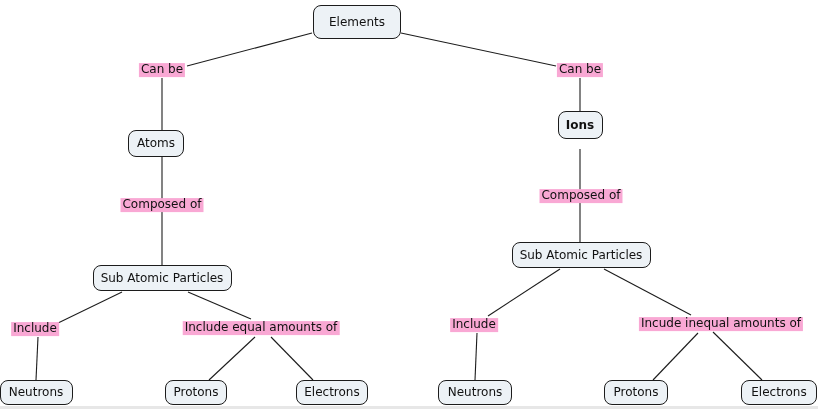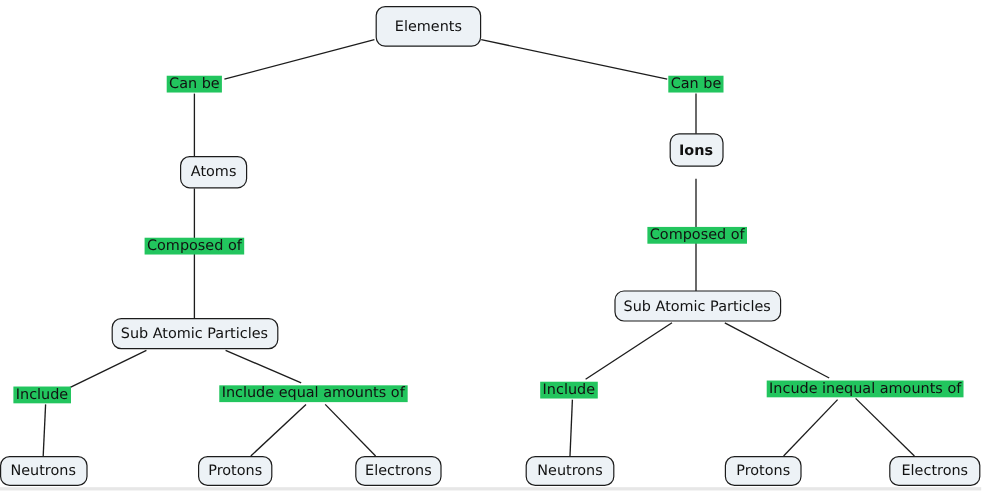--- a/index.html
+++ b/index.html
@@ -39,21 +39,21 @@
     border-radius: 8px;
     font-size: 12px;
     color: var(--text-color, #111111);
     white-space: nowrap;
     overflow: hidden;
   }
   .link-label {
     position: absolute;
     z-index: 2;
     transform: translate(-50%, -50%);
-    background: #22c55e;
+    background: #f9a8d4;
     padding: 0 2px;
     font-size: 12px;
     color: var(--text-color, #111111);
     white-space: nowrap;
     line-height: 1.15;
   }
   .bottom-edge {
     position: absolute;
     z-index: 4;
     left: 0;
@@ -90,21 +90,21 @@
       <div class="link-label" style="left: 580px; top: 70px;">Can be</div>
       <div class="link-label" style="left: 162px; top: 205px;">Composed of</div>
       <div class="link-label" style="left: 581px; top: 196px;">Composed of</div>
       <div class="link-label" style="left: 35px; top: 329px;">Include</div>
       <div class="link-label" style="left: 261px; top: 328px; text-align: right;">Include equal amounts of</div>
       <div class="link-label" style="left: 474px; top: 325px;">Include</div>
       <div class="link-label" style="left: 721px; top: 324px;">Incude inequal amounts of</div>
     </div>
   <div>
       <div class="node" style="left: 313px; top: 5px; width: 88px; height: 34px; text-align: center;">Elements</div>
-      <div class="node" style="left: 150px; top: 129.5px; width: 56px; height: 27px;">Atoms</div>
+      <div class="node" style="left: 128px; top: 129.5px; width: 56px; height: 27px;">Atoms</div>
       <div class="node" style="left: 557.5px; top: 111px; width: 45px; height: 28px; font-weight: bold;">Ions</div>
       <div class="node" style="left: 92.5px; top: 265px; width: 139px; height: 26px;">Sub Atomic Particles</div>
       <div class="node" style="left: 511.5px; top: 242px; width: 139px; height: 26px;">Sub Atomic Particles</div>
       <div class="node" style="left: -0.5px; top: 379.5px; width: 73px; height: 25px;">Neutrons</div>
       <div class="node" style="left: 165px; top: 379.5px; width: 62px; height: 25px;">Protons</div>
       <div class="node" style="left: 296px; top: 379.5px; width: 72px; height: 25px;">Electrons</div>
       <div class="node" style="left: 438px; top: 379.5px; width: 74px; height: 25px;">Neutrons</div>
       <div class="node" style="left: 604px; top: 379.5px; width: 64px; height: 25px;">Protons</div>
       <div class="node" style="left: 741px; top: 379.5px; width: 76px; height: 25px;">Electrons</div>
     </div>

